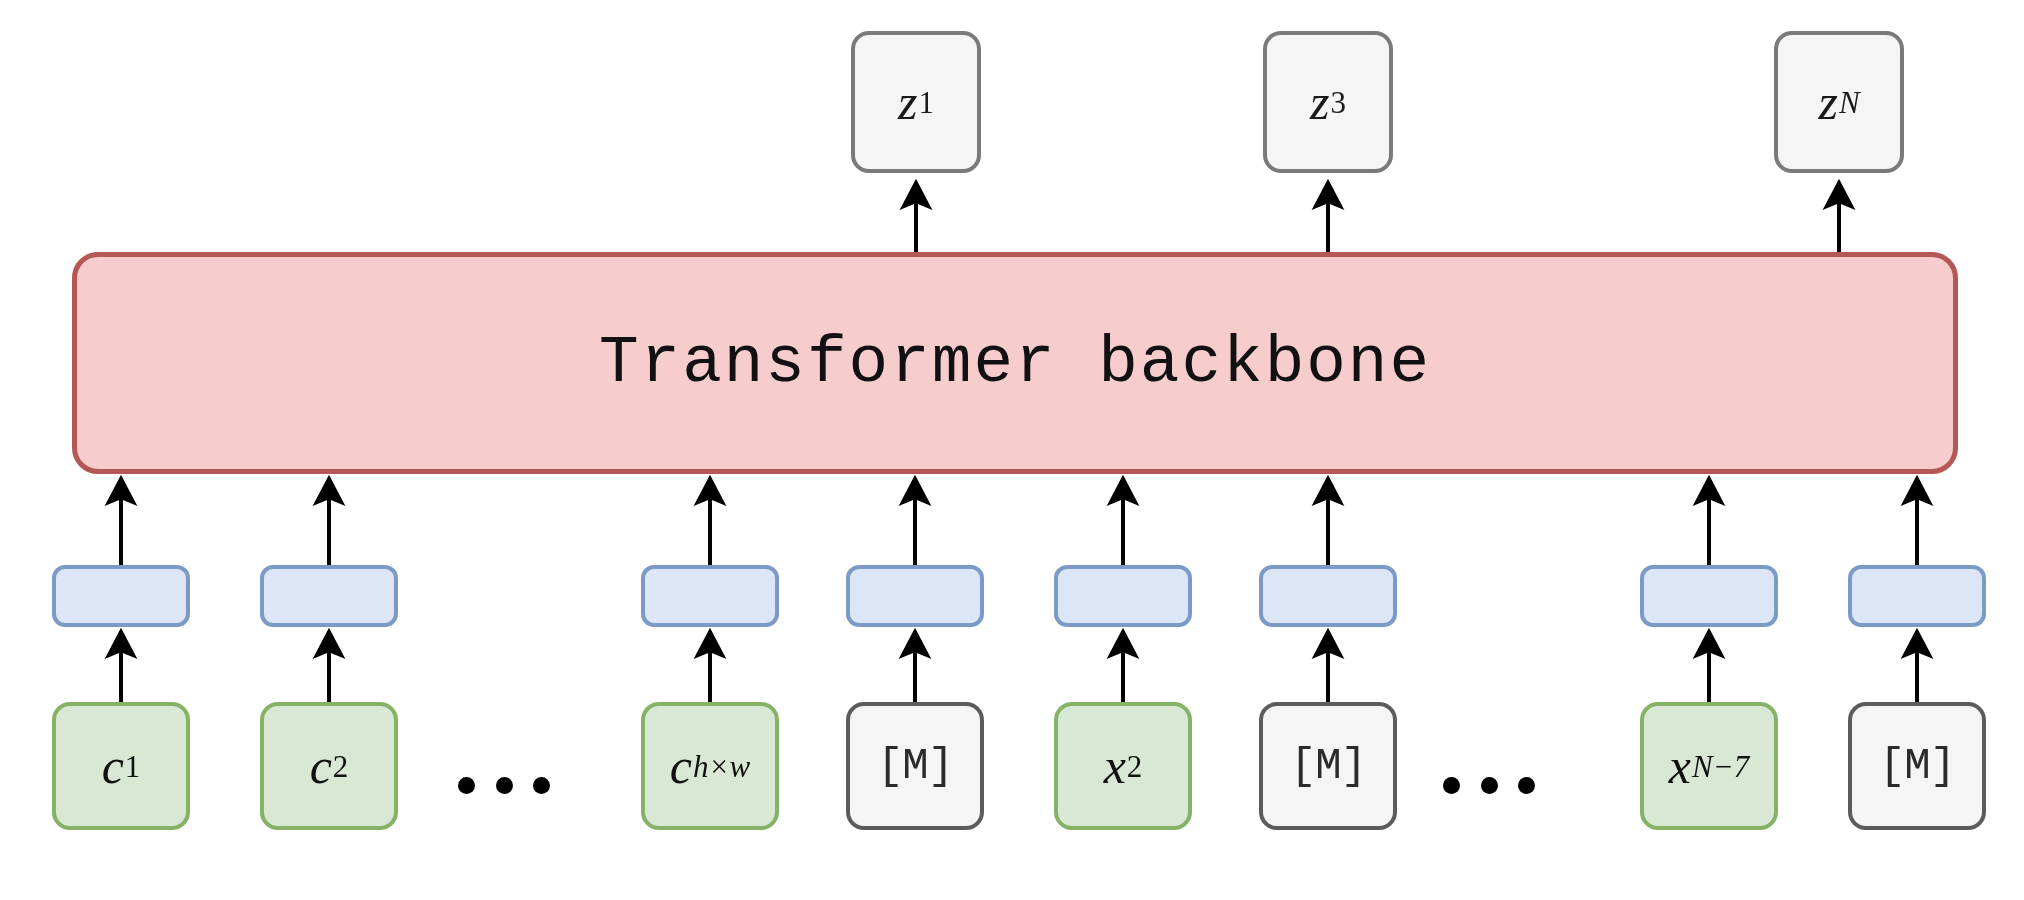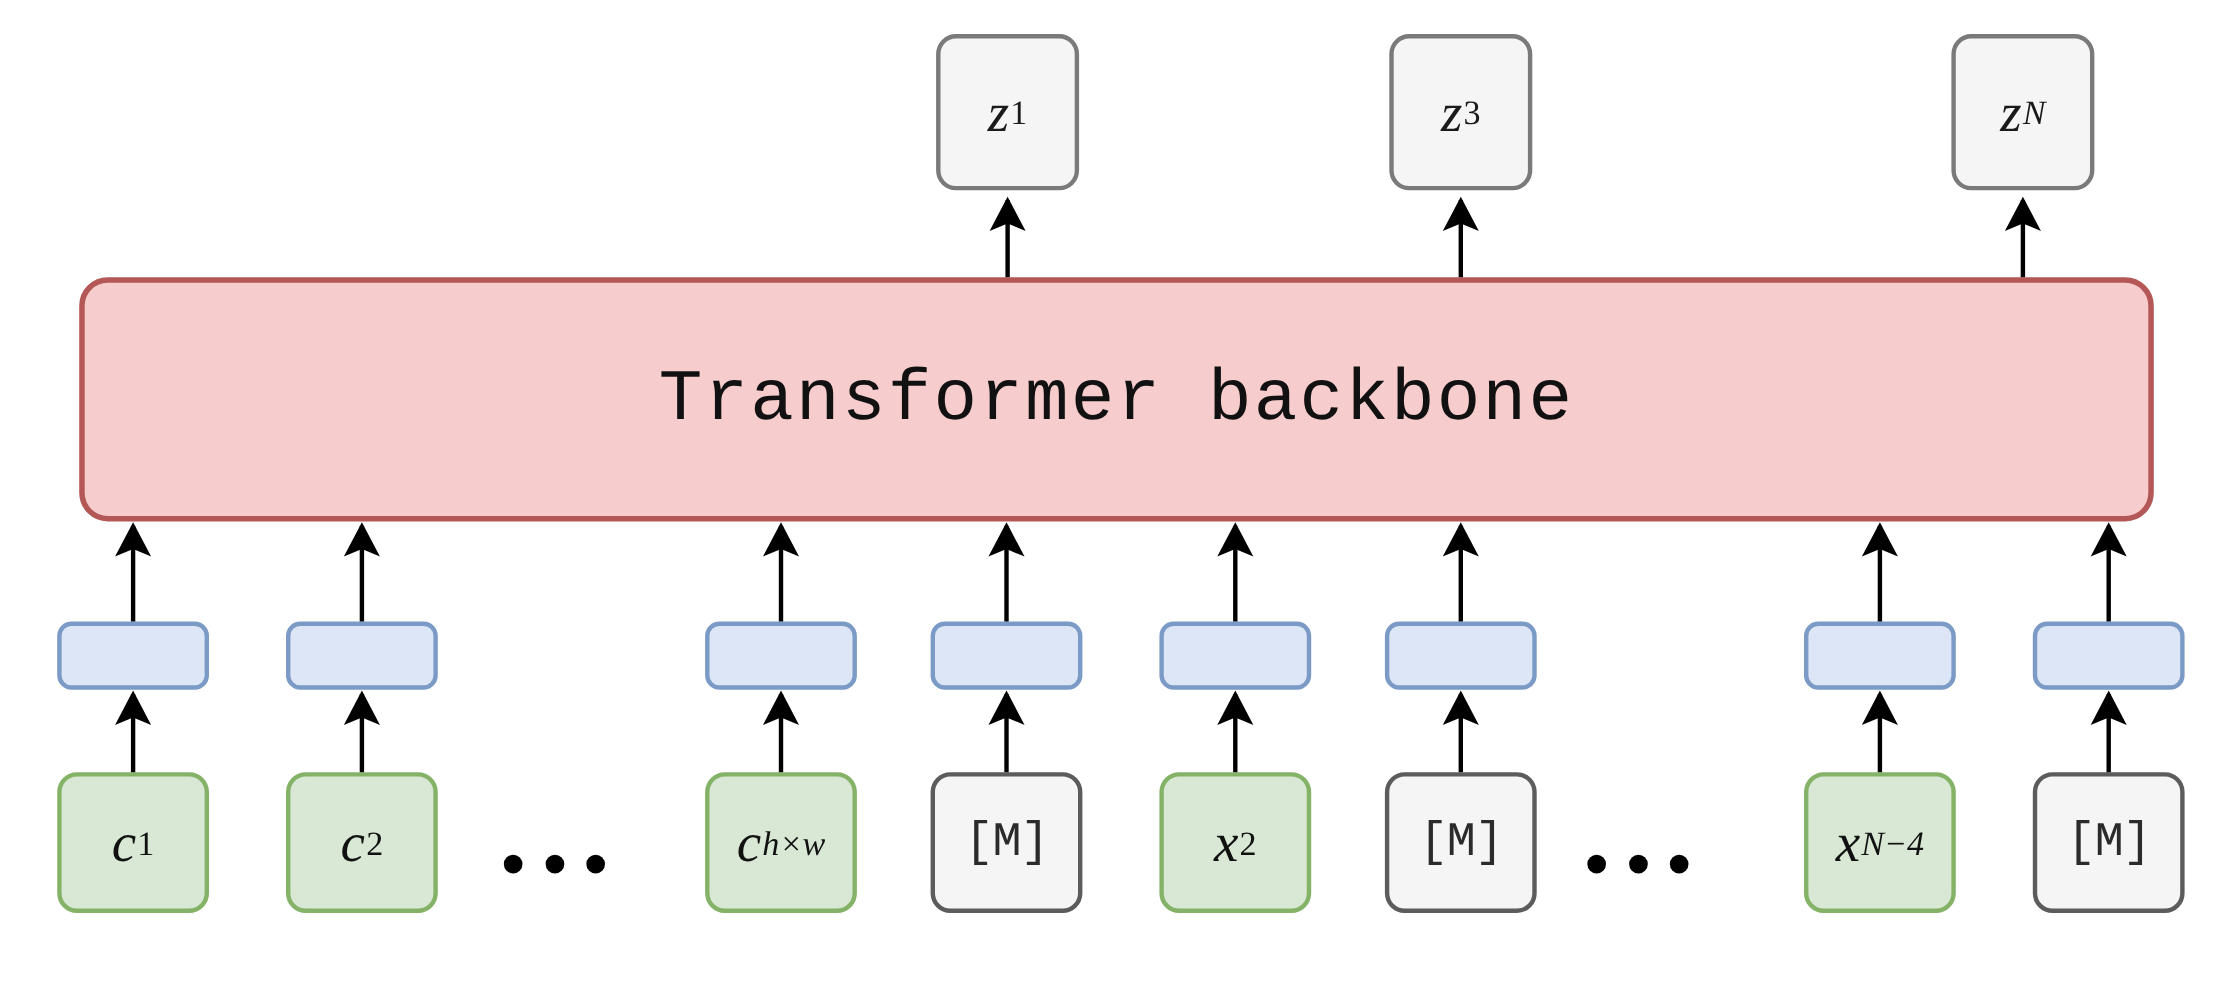--- a/index.html
+++ b/index.html
@@ -200,21 +200,21 @@
   </div>
 
   <div class="dots" style="left:1443px; top:775px;">
     <i></i>
     <i></i>
     <i></i>
   </div>
 
   <div class="node tok-box tok-ctx" style="left:1640px; top:702px;">
     <span class="mathit">x</span>
-      <span class="sub">N−4</span>
+      <span class="sub">N−7</span>
   </div>
 
   <div class="node tok-box tok-mask" style="left:1848px; top:702px;">
     <span>[M]</span>
   </div>
 
   <svg id="arrows" viewBox="0 0 2024 900">
     <defs>
       <marker id="ah" markerWidth="9" markerHeight="9" refX="7.6" refY="4.5" orient="auto" markerUnits="strokeWidth">
         <path d="M0.6,0.4 L8.4,4.5 L0.6,8.6 L2.3,4.5 Z" fill="#000000"></path>

